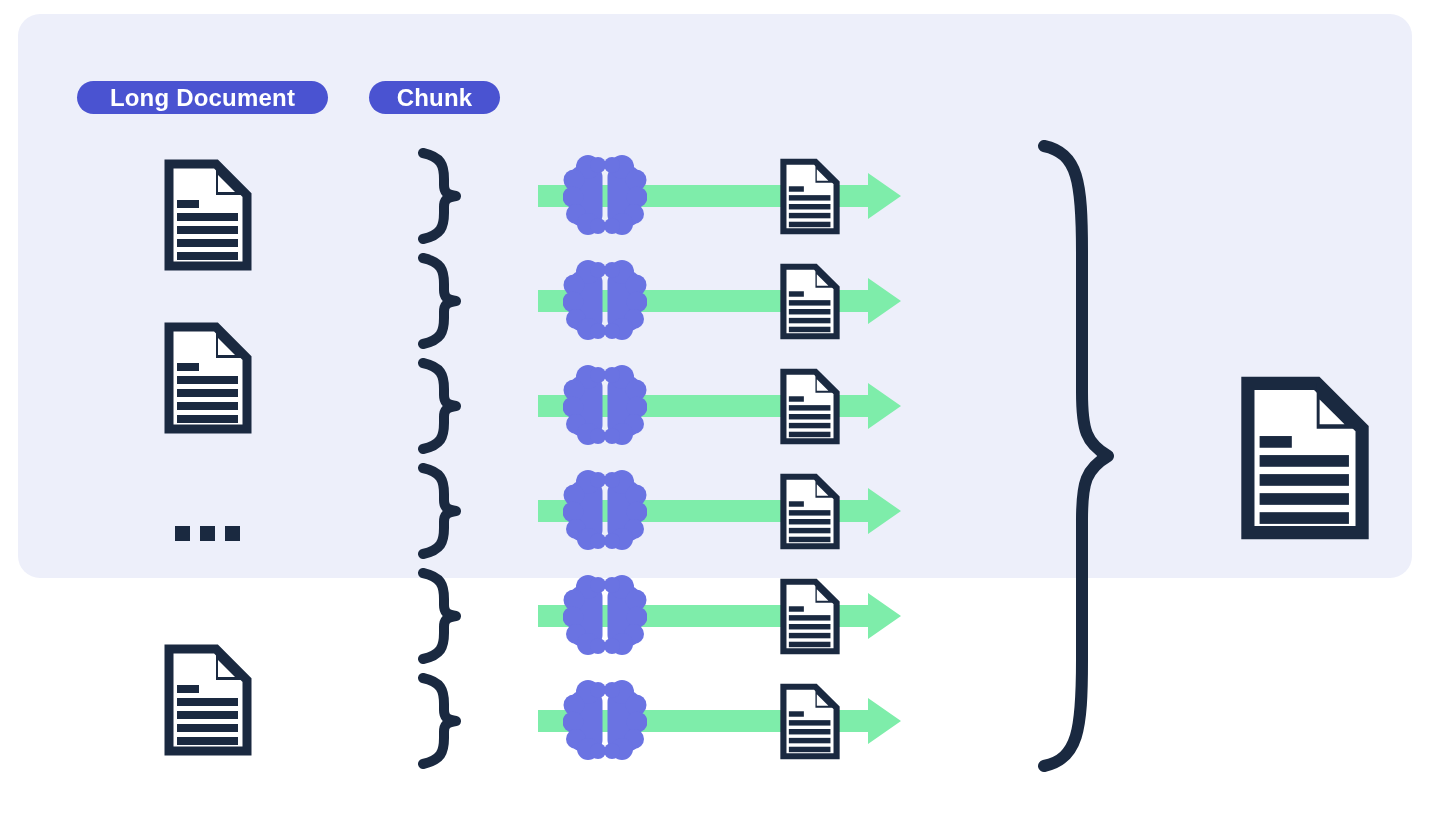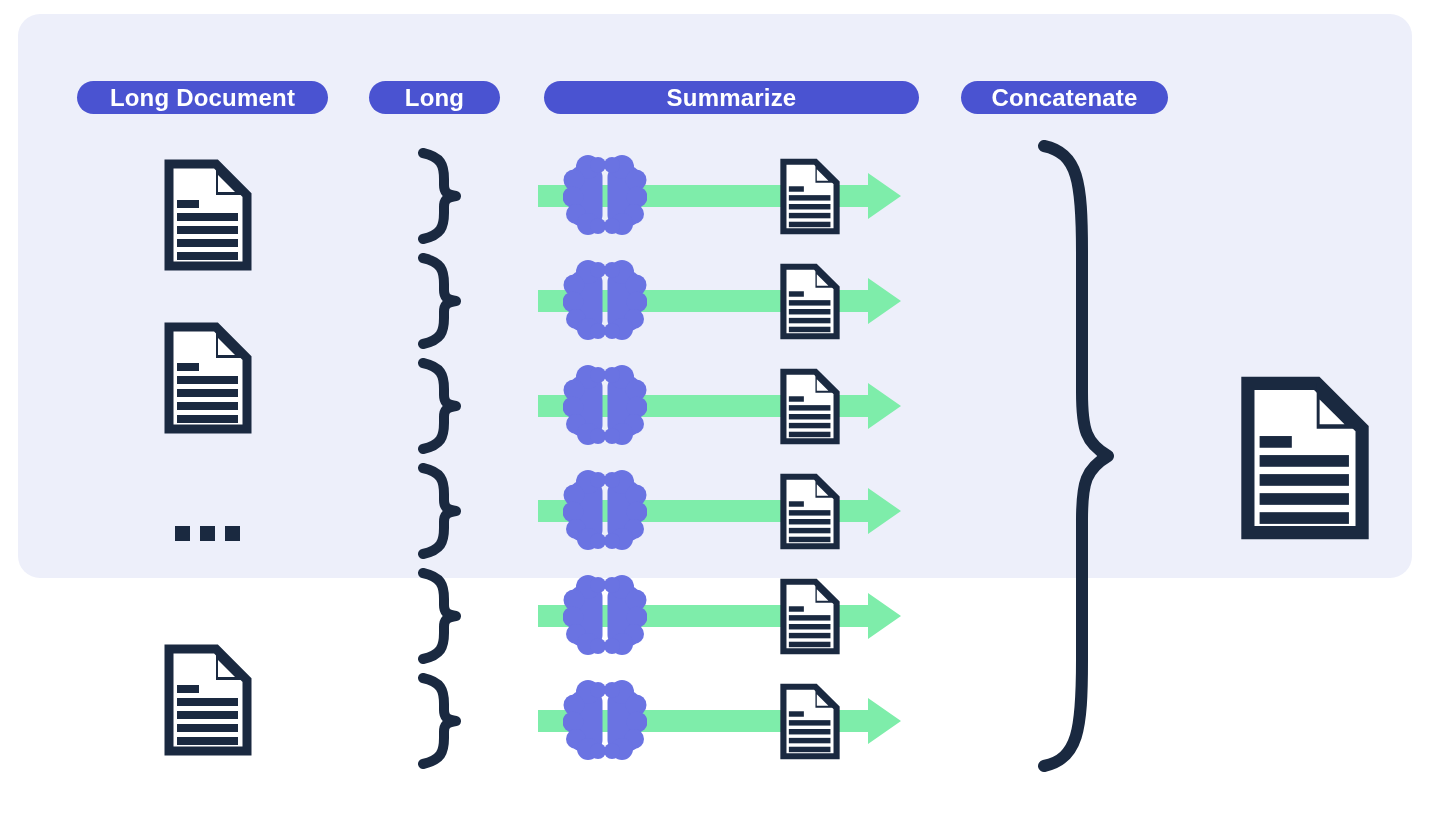--- a/index.html
+++ b/index.html
@@ -42,23 +42,21 @@
   .dots .dot{width:15px;height:15px;background:var(--navy);display:block;}
   .big-brace{position:absolute;left:1016px;top:126px;}
   .summary-doc{position:absolute;left:1222px;top:362px;}
 </style>
 </head>
 <body>
 
 <div class="panel">
 
   <div class="pill pill-long-document">Long Document</div>
-  <div class="pill pill-chunk">Long</div>
-  <div class="pill pill-summarize">Summarize</div>
-  <div class="pill pill-concatenate">Concatenate</div>
+  <div class="pill pill-chunk">Chunk</div>
 
   <div id="left-docs">
   <svg class="abs" width="88" height="112" viewBox="0 0 88 112" style="left: 146px; top: 145px;">
     <path d="M5 5 H52 L83 36 V107 H5 Z" fill="#ffffff" stroke="#1a2940" stroke-width="9" stroke-linejoin="miter"></path>
     <path d="M52 5 L83 36 L52 36 Z" fill="#1a2940"></path>
     <path d="M54 16 L54 33 L71 33 Z" fill="#ffffff"></path>
     <rect x="13" y="41" width="22" height="8" fill="#1a2940"></rect>
     <rect x="13" y="54" width="61" height="8" fill="#1a2940"></rect>
     <rect x="13" y="67" width="61" height="8" fill="#1a2940"></rect>
     <rect x="13" y="80" width="61" height="8" fill="#1a2940"></rect>

